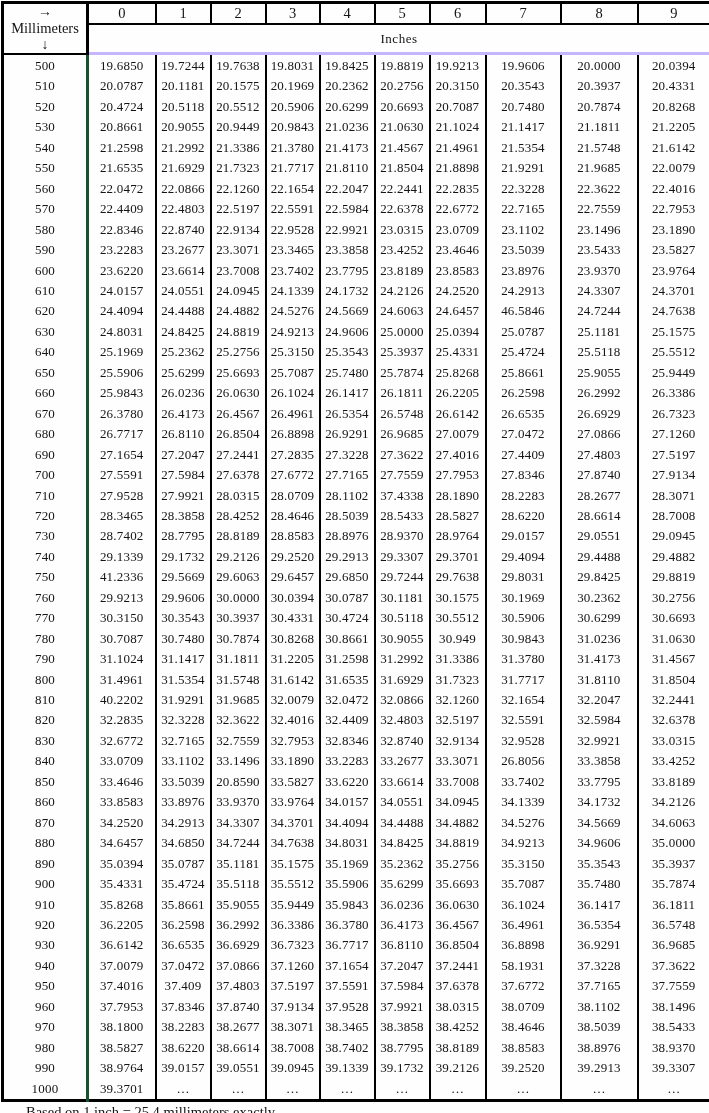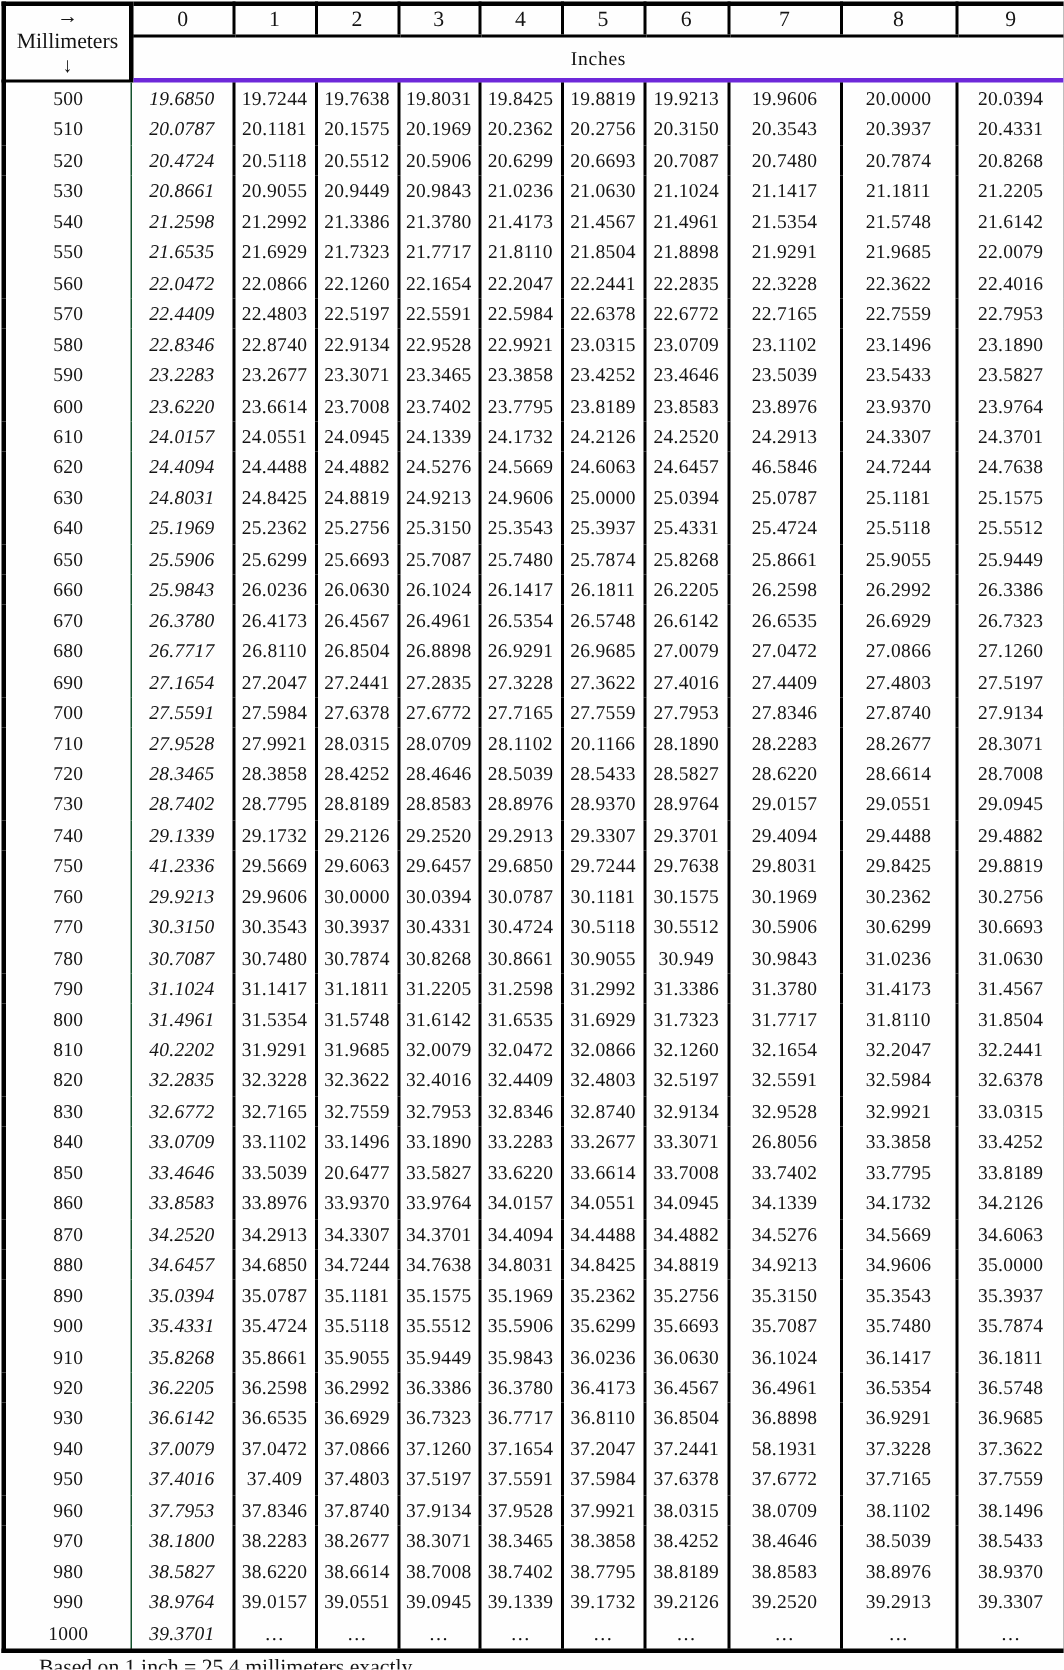--- a/index.html
+++ b/index.html
@@ -43,35 +43,35 @@
     font-size: 14.5px;
   }
   td.corner {
     border-right: 3px solid #000;
     border-bottom: 3px solid #000;
     font-size: 13.5px;
     line-height: 1.15;
   }
   td.corner .arrow { font-size: 14px; display: block; }
   td.inches-cell {
-    border-bottom: 3px solid #6d28d9;
+    border-bottom: 3px solid #c4b5fd;
     font-size: 13.5px;
     letter-spacing: 0.5px;
   }
   
   tbody td {
     border-left: 2px solid #000;
     font-size: 12.8px;
     letter-spacing: 0.2px;
   }
   tbody td.mm-cell {
     border-left: none;
-    border-right: 1px solid #14532d;
-  }
-  tbody td:nth-child(2) { border-left: none; font-style: italic; }
+    border-right: 3px solid #14532d;
+  }
+  tbody td:nth-child(2) { border-left: none; }
   .footnote {
     margin: 2px 0 0 26px;
     font-size: 14.5px;
     line-height: 17px;
     color: #141414;
     white-space: nowrap;
   }
 </style>
 </head>
 <body>
@@ -388,21 +388,21 @@
           <td>27.8740</td>
           <td>27.9134</td>
         </tr>
         <tr>
           <td class="mm-cell">710</td>
           <td>27.9528</td>
           <td>27.9921</td>
           <td>28.0315</td>
           <td>28.0709</td>
           <td>28.1102</td>
-          <td>20.1166</td>
+          <td>37.4338</td>
           <td>28.1890</td>
           <td>28.2283</td>
           <td>28.2677</td>
           <td>28.3071</td>
         </tr>
         <tr>
           <td class="mm-cell">720</td>
           <td>28.3465</td>
           <td>28.3858</td>
           <td>28.4252</td>
@@ -567,21 +567,21 @@
           <td>33.2677</td>
           <td>33.3071</td>
           <td>26.8056</td>
           <td>33.3858</td>
           <td>33.4252</td>
         </tr>
         <tr>
           <td class="mm-cell">850</td>
           <td>33.4646</td>
           <td>33.5039</td>
-          <td>20.6477</td>
+          <td>20.8590</td>
           <td>33.5827</td>
           <td>33.6220</td>
           <td>33.6614</td>
           <td>33.7008</td>
           <td>33.7402</td>
           <td>33.7795</td>
           <td>33.8189</td>
         </tr>
         <tr>
           <td class="mm-cell">860</td>

